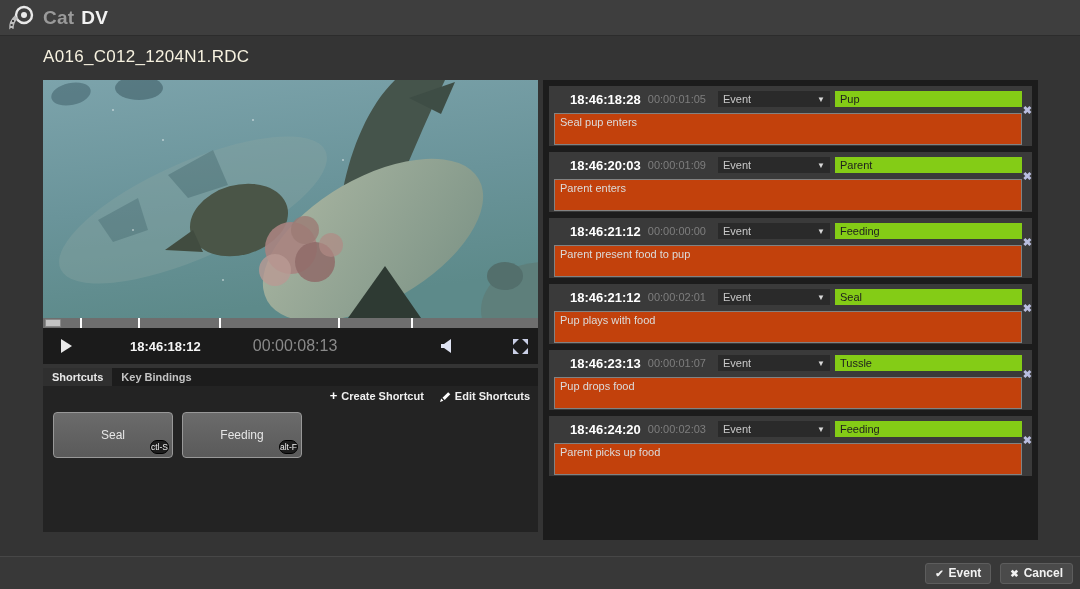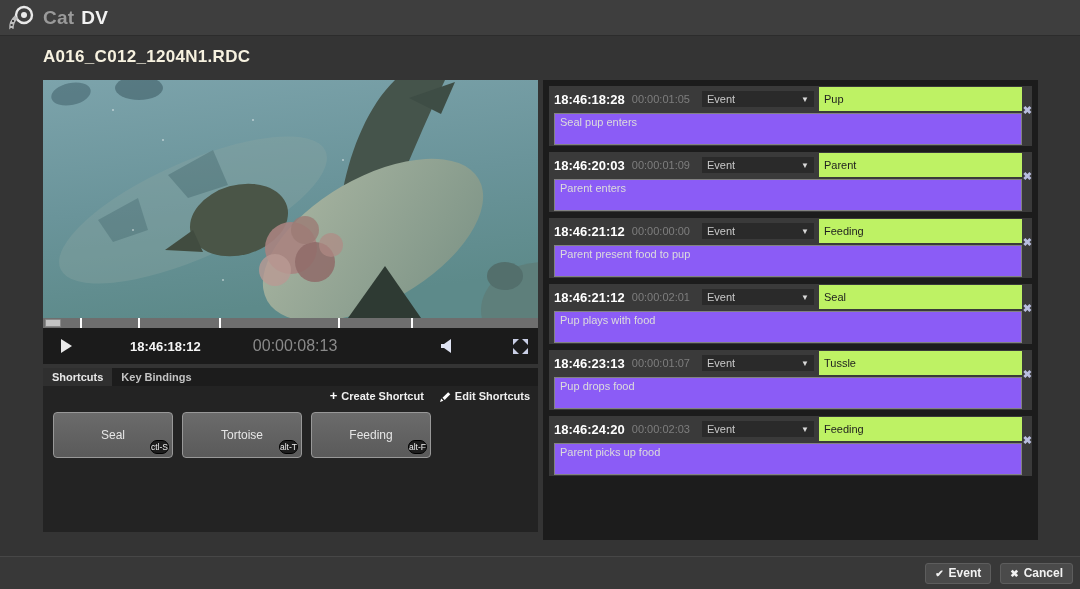--- a/index.html
+++ b/index.html
@@ -10,21 +10,21 @@
   
   .topbar { position:absolute; top:0; left:0; width:1080px; height:36px;
             background:var(--header-bg,#3e3e3e); border-bottom:1px solid #2c2c2c;
             display:flex; align-items:center; padding-left:8px; }
   .logo { display:flex; align-items:center; gap:7px; }
   .logo svg { display:block; }
   .logo-cat { color:#9a9a9a; font-size:19px; font-weight:bold; letter-spacing:.2px; }
   .logo-dv  { color:#f2f2f2; font-size:19px; font-weight:bold; letter-spacing:.2px; }
 
   
-  .page-title { position:absolute; left:43px; top:47px; font-size:17px; font-weight:bold;
+  .page-title { position:absolute; left:43px; top:47px; font-size:17px; font-weight:normal;
                 color:var(--title-color,#f7f2e0); letter-spacing:.3px; }
 
   
   .video { position:absolute; left:43px; top:80px; width:495px; height:238px; background:#6f97a0; }
   .video svg { display:block; }
 
   .scrubber { position:absolute; left:43px; top:318px; width:495px; height:10px; background:#6e6e6e; }
   .playhead { position:absolute; left:2px; top:1px; width:16px; height:8px; background:#c3c3c3;
               border:1px solid #8a8a8a; border-radius:1px; }
   .ticks i { position:absolute; top:0; width:2px; height:10px; background:#fdfdfd; }
@@ -56,32 +56,32 @@
             display:flex; align-items:center; justify-content:center; cursor:pointer; }
   .sc-btn .lbl { color:#e6e6e6; font-size:12px; }
   .sc-key { position:absolute; right:3px; bottom:3px; background:#1d1d1d; border:1px solid #000;
             border-radius:7px; color:#efefef; font-size:8.5px; padding:1px 0; line-height:10px; }
 
   
   .event-panel { position:absolute; left:543px; top:80px; width:495px; height:460px;
                  background:var(--panel-dark,#1c1c1c); padding:6px; }
   .event-row { position:relative; background:var(--row-bg,#3a3a3a); height:60px;
                margin-bottom:6px; padding:4px 10px 5px 5px; }
-  .row-head { display:flex; align-items:center; height:18px; }
+  .row-head { display:flex; align-items:center; height:18px;margin-left:16px; }
   .ev-tc  { color:#fff; font-size:13px; font-weight:bold; margin-right:7px; white-space:nowrap; }
   .ev-dur { color:#7e7e7e; font-size:11px; margin-right:12px; white-space:nowrap; }
   .ev-select { width:112px; height:16px; background:#2a2a2a; color:#c9c9c9; font-size:11px;
                display:flex; align-items:center; justify-content:space-between;
                padding:0 5px; margin-right:5px; cursor:pointer; flex-shrink:0; }
   .ev-caret { font-size:8px; color:#d8d8d8; }
-  .ev-name { flex:1; height:24px; background:#bef264; border:none; color:#1e1e1e;
+  .ev-name { flex:1; height:16px; background:#84cc16; border:none; color:#1e1e1e;
              font-size:11px; padding:0 5px; font-family:"Liberation Sans", sans-serif; }
   .ev-close { position:absolute; right:0px; top:19px; color:var(--accent-close,#b9bee0);
               font-size:11px; font-weight:bold; cursor:pointer; line-height:11px; }
-  .ev-note { display:block; width:100%; height:32px; margin-top:5px; background:#8b5cf6;
+  .ev-note { display:block; width:100%; height:32px; margin-top:5px; background:#c2410c;
              border:1px solid #828282; color:#dcdcdc; font-size:11px; padding:2px 5px;
              resize:none; font-family:"Liberation Sans", sans-serif; overflow:hidden; }
 
   
   .footer { position:absolute; left:0; top:556px; width:1080px; height:33px; background:#383838;
             border-top:1px solid #474747; display:flex; align-items:center; justify-content:flex-end;
             gap:9px; padding-right:7px; }
   .f-btn { display:flex; align-items:center; gap:5px; height:21px; padding:0 9px;
            background:#4a4a4a; border:1px solid #5d5d5d; border-radius:3px; color:#f2f2f2;
            font-size:12px; font-weight:bold; cursor:pointer;
@@ -212,24 +212,20 @@
         </svg>
         <span>Edit Shortcuts</span>
       </span>
     </div>
     <div class="btn-grid">
       <div class="sc-btn">
         <span class="lbl">Seal</span>
         <span class="sc-key">ctl-S</span>
       </div>
       <div class="sc-btn">
-        <span class="lbl">Tortoise</span>
-        <span class="sc-key">alt-T</span>
-      </div>
-      <div class="sc-btn">
         <span class="lbl">Feeding</span>
         <span class="sc-key">alt-F</span>
       </div>
     </div>
   </div>
 
   <div class="event-panel">
 
     <div class="event-row">
       <div class="row-head">

